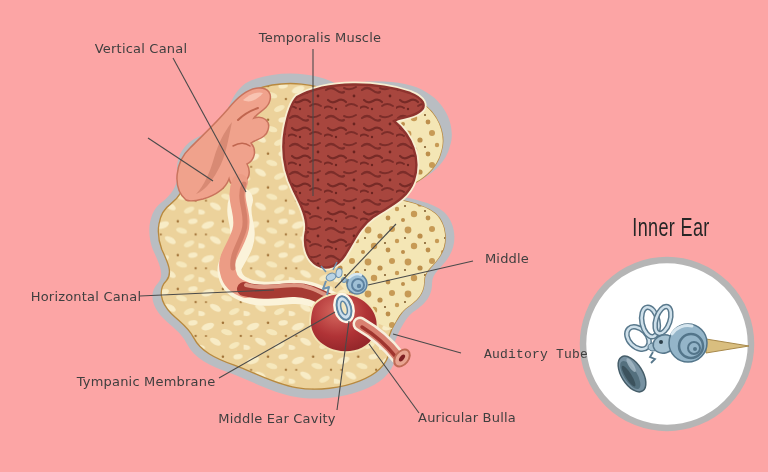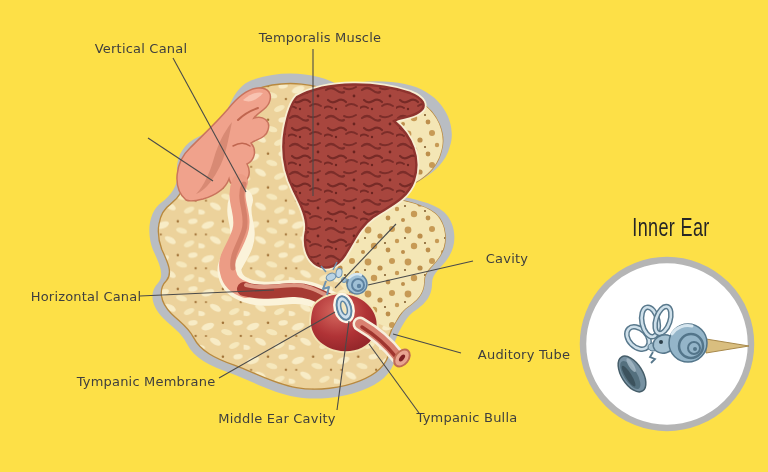--- a/index.html
+++ b/index.html
@@ -1,17 +1,17 @@
 <!DOCTYPE html>
 <html><head>
 <meta charset="utf-8">
 <style>
   html,body{margin:0;padding:0;background:#ffffff;}
   .stage{
-    position:relative;width:768px;height:472px;background:#fde047;overflow:hidden;
+    position:relative;width:768px;height:472px;background:#fca5a5;overflow:hidden;
     font-family:"DejaVu Sans","Liberation Sans",sans-serif;
   }
   .stage svg.art{position:absolute;left:0;top:0;}
   .lbl{
     position:absolute;transform:translate(-50%,-50%);
     font-size:13px;color:#3f3f3f;white-space:nowrap;letter-spacing:.2px;line-height:1;
   }
   .inset-title{
     position:absolute;left:671px;top:227px;
     transform:translate(-50%,-50%) scaleX(.72);
@@ -179,22 +179,22 @@
     <line x1="140" y1="296" x2="274" y2="290"></line>
     <line x1="461" y1="353" x2="393" y2="334"></line>
     <line x1="219" y1="378" x2="335" y2="312"></line>
     <line x1="337" y1="410" x2="349" y2="321"></line>
     <line x1="419" y1="413" x2="369" y2="344"></line>
   </g>
 </svg>
 
 <div class="lbl" style="left: 141px; top: 48px;">Vertical Canal</div>
 <div class="lbl" style="left: 320px; top: 37px;">Temporalis Muscle</div>
-<div class="lbl" style="left: 507px; top: 258px;">Cavity</div>
+<div class="lbl" style="left: 507px; top: 258px;">Middle</div>
 <div class="lbl" style="left: 86px; top: 296px;">Horizontal Canal</div>
-<div class="lbl" style="left: 524px; top: 354px;">Auditory Tube</div>
+<div class="lbl" style="left: 536px; top: 354px; font-family: Liberation Mono, monospace;">Auditory Tube</div>
 <div class="lbl" style="left: 277px; top: 418px;">Middle Ear Cavity</div>
 <div class="lbl" style="left: 146px; top: 381px;">Tympanic Membrane</div>
-<div class="lbl" style="left: 467px; top: 417px;">Tympanic Bulla</div>
+<div class="lbl" style="left: 467px; top: 417px;">Auricular Bulla</div>
 
 <div class="inset-title">Inner Ear</div>
 
 </div>
 
 </body></html>

